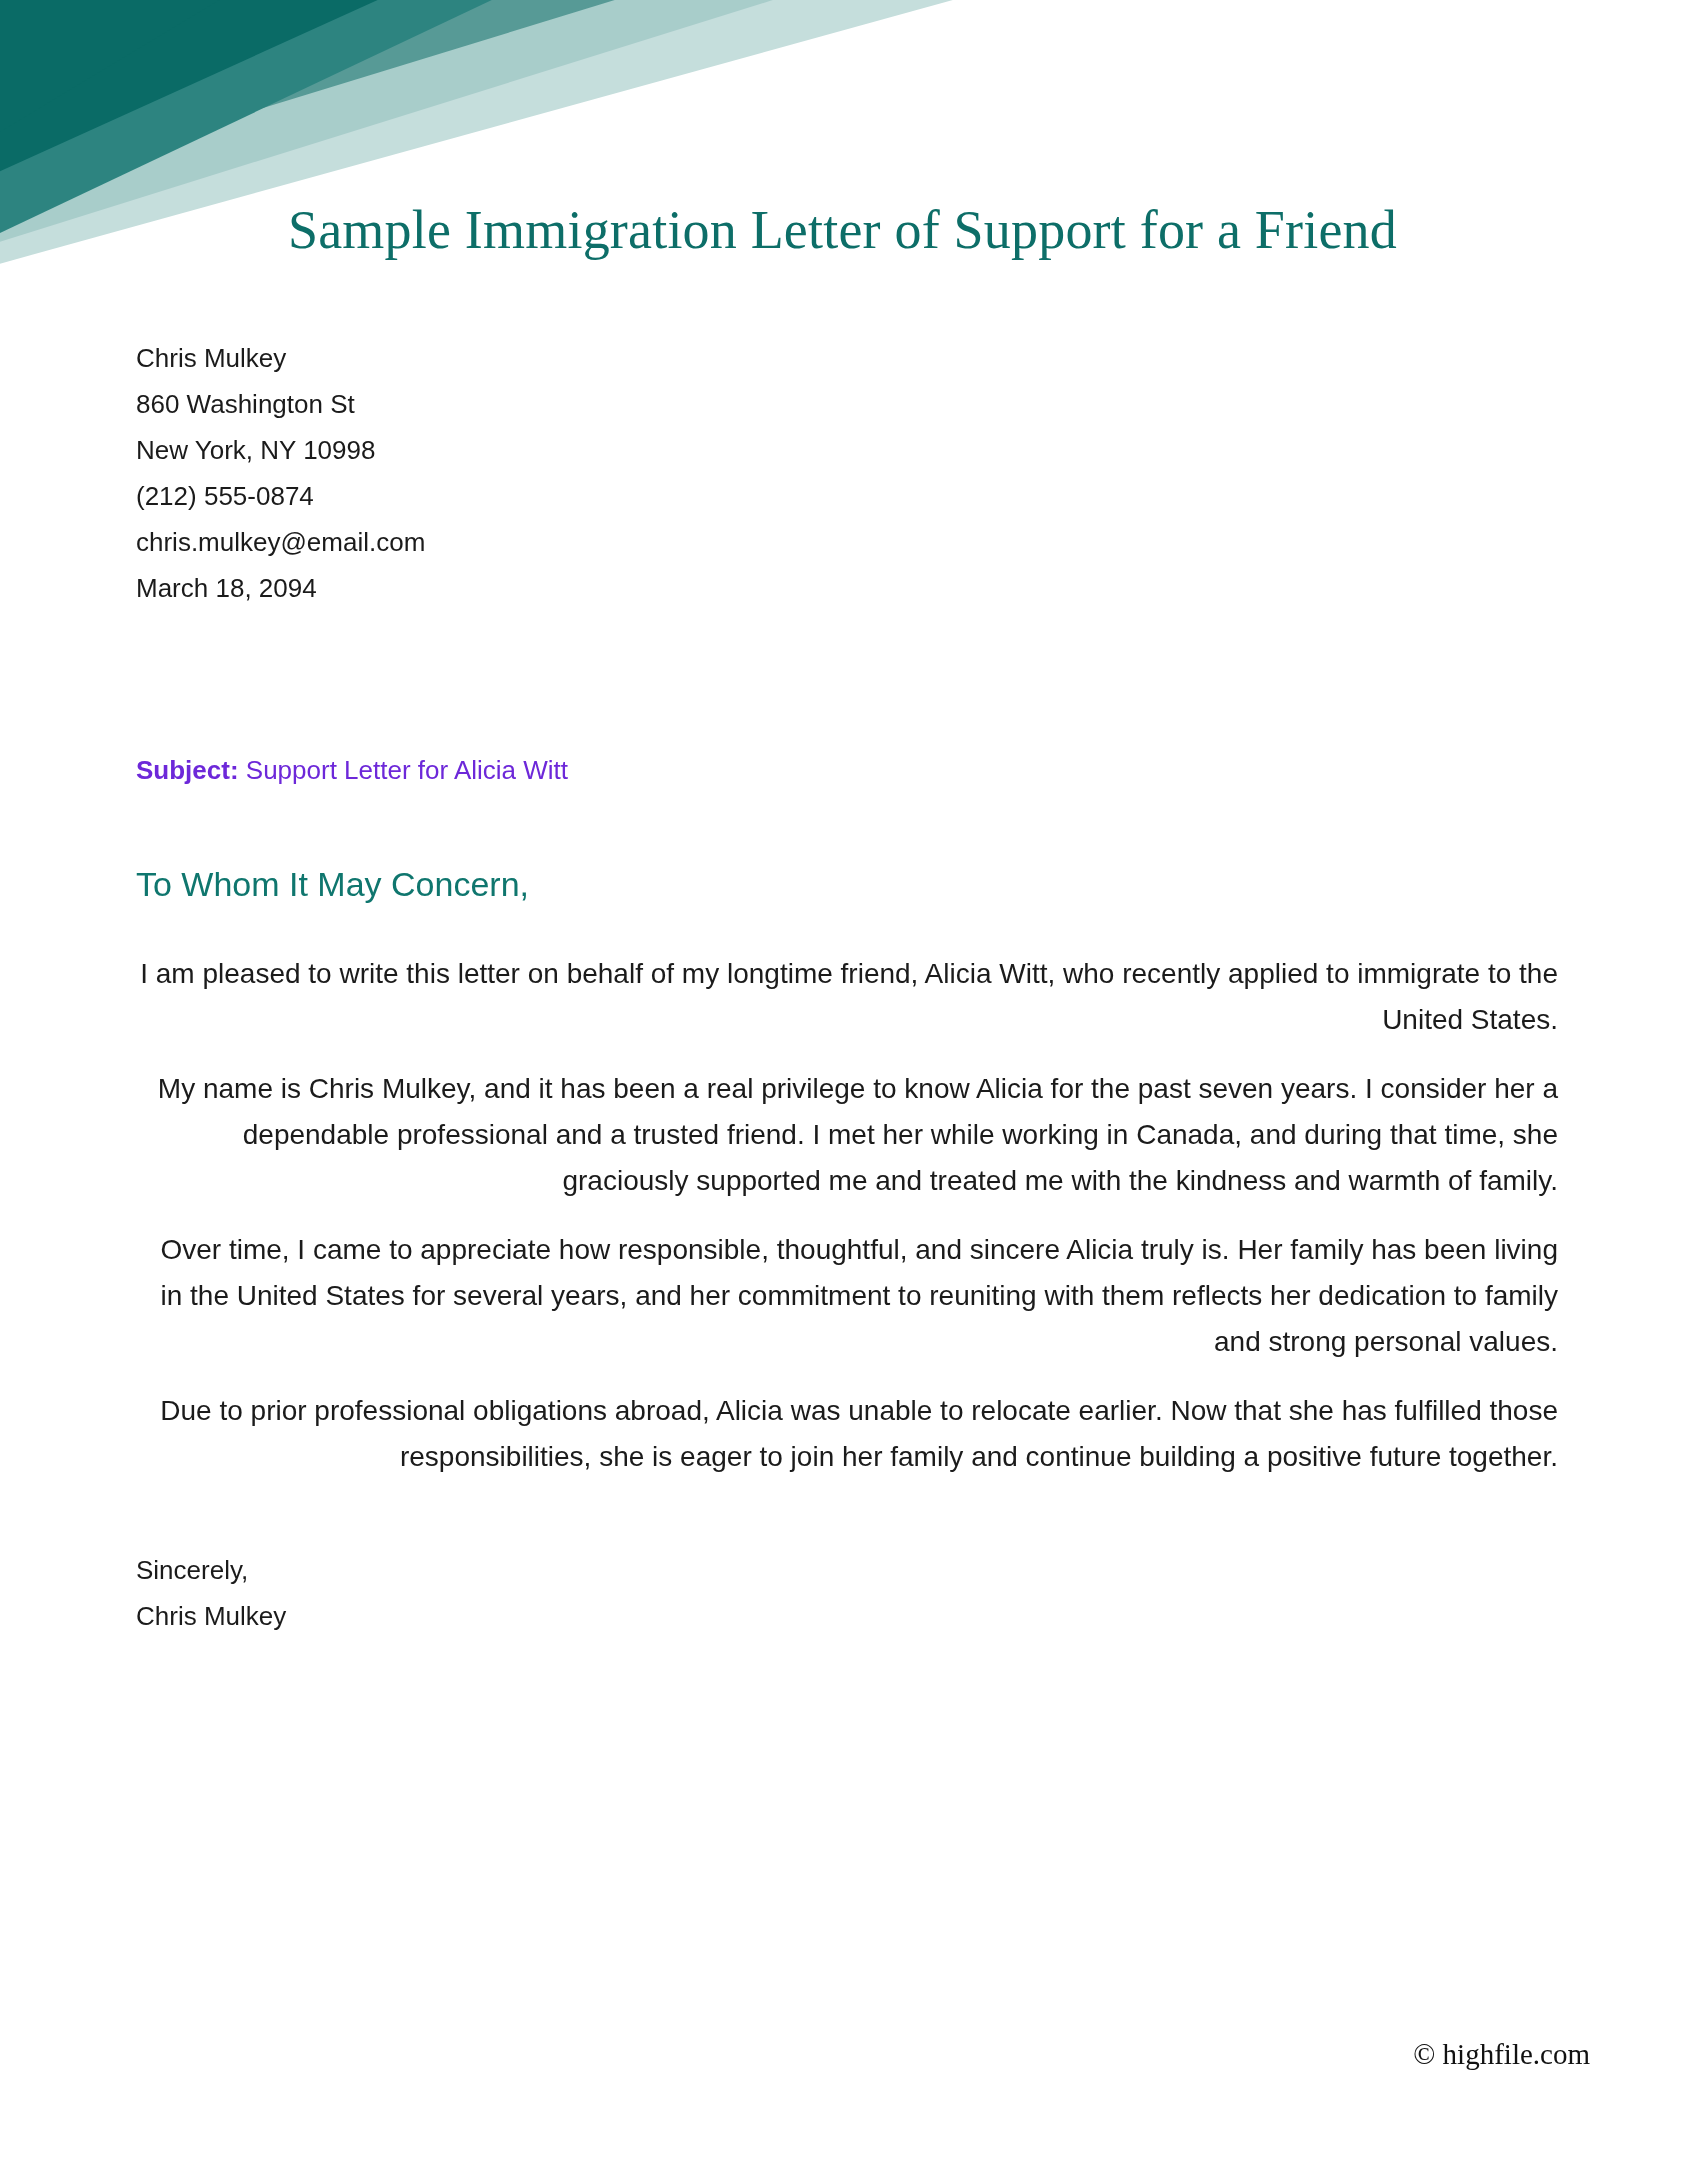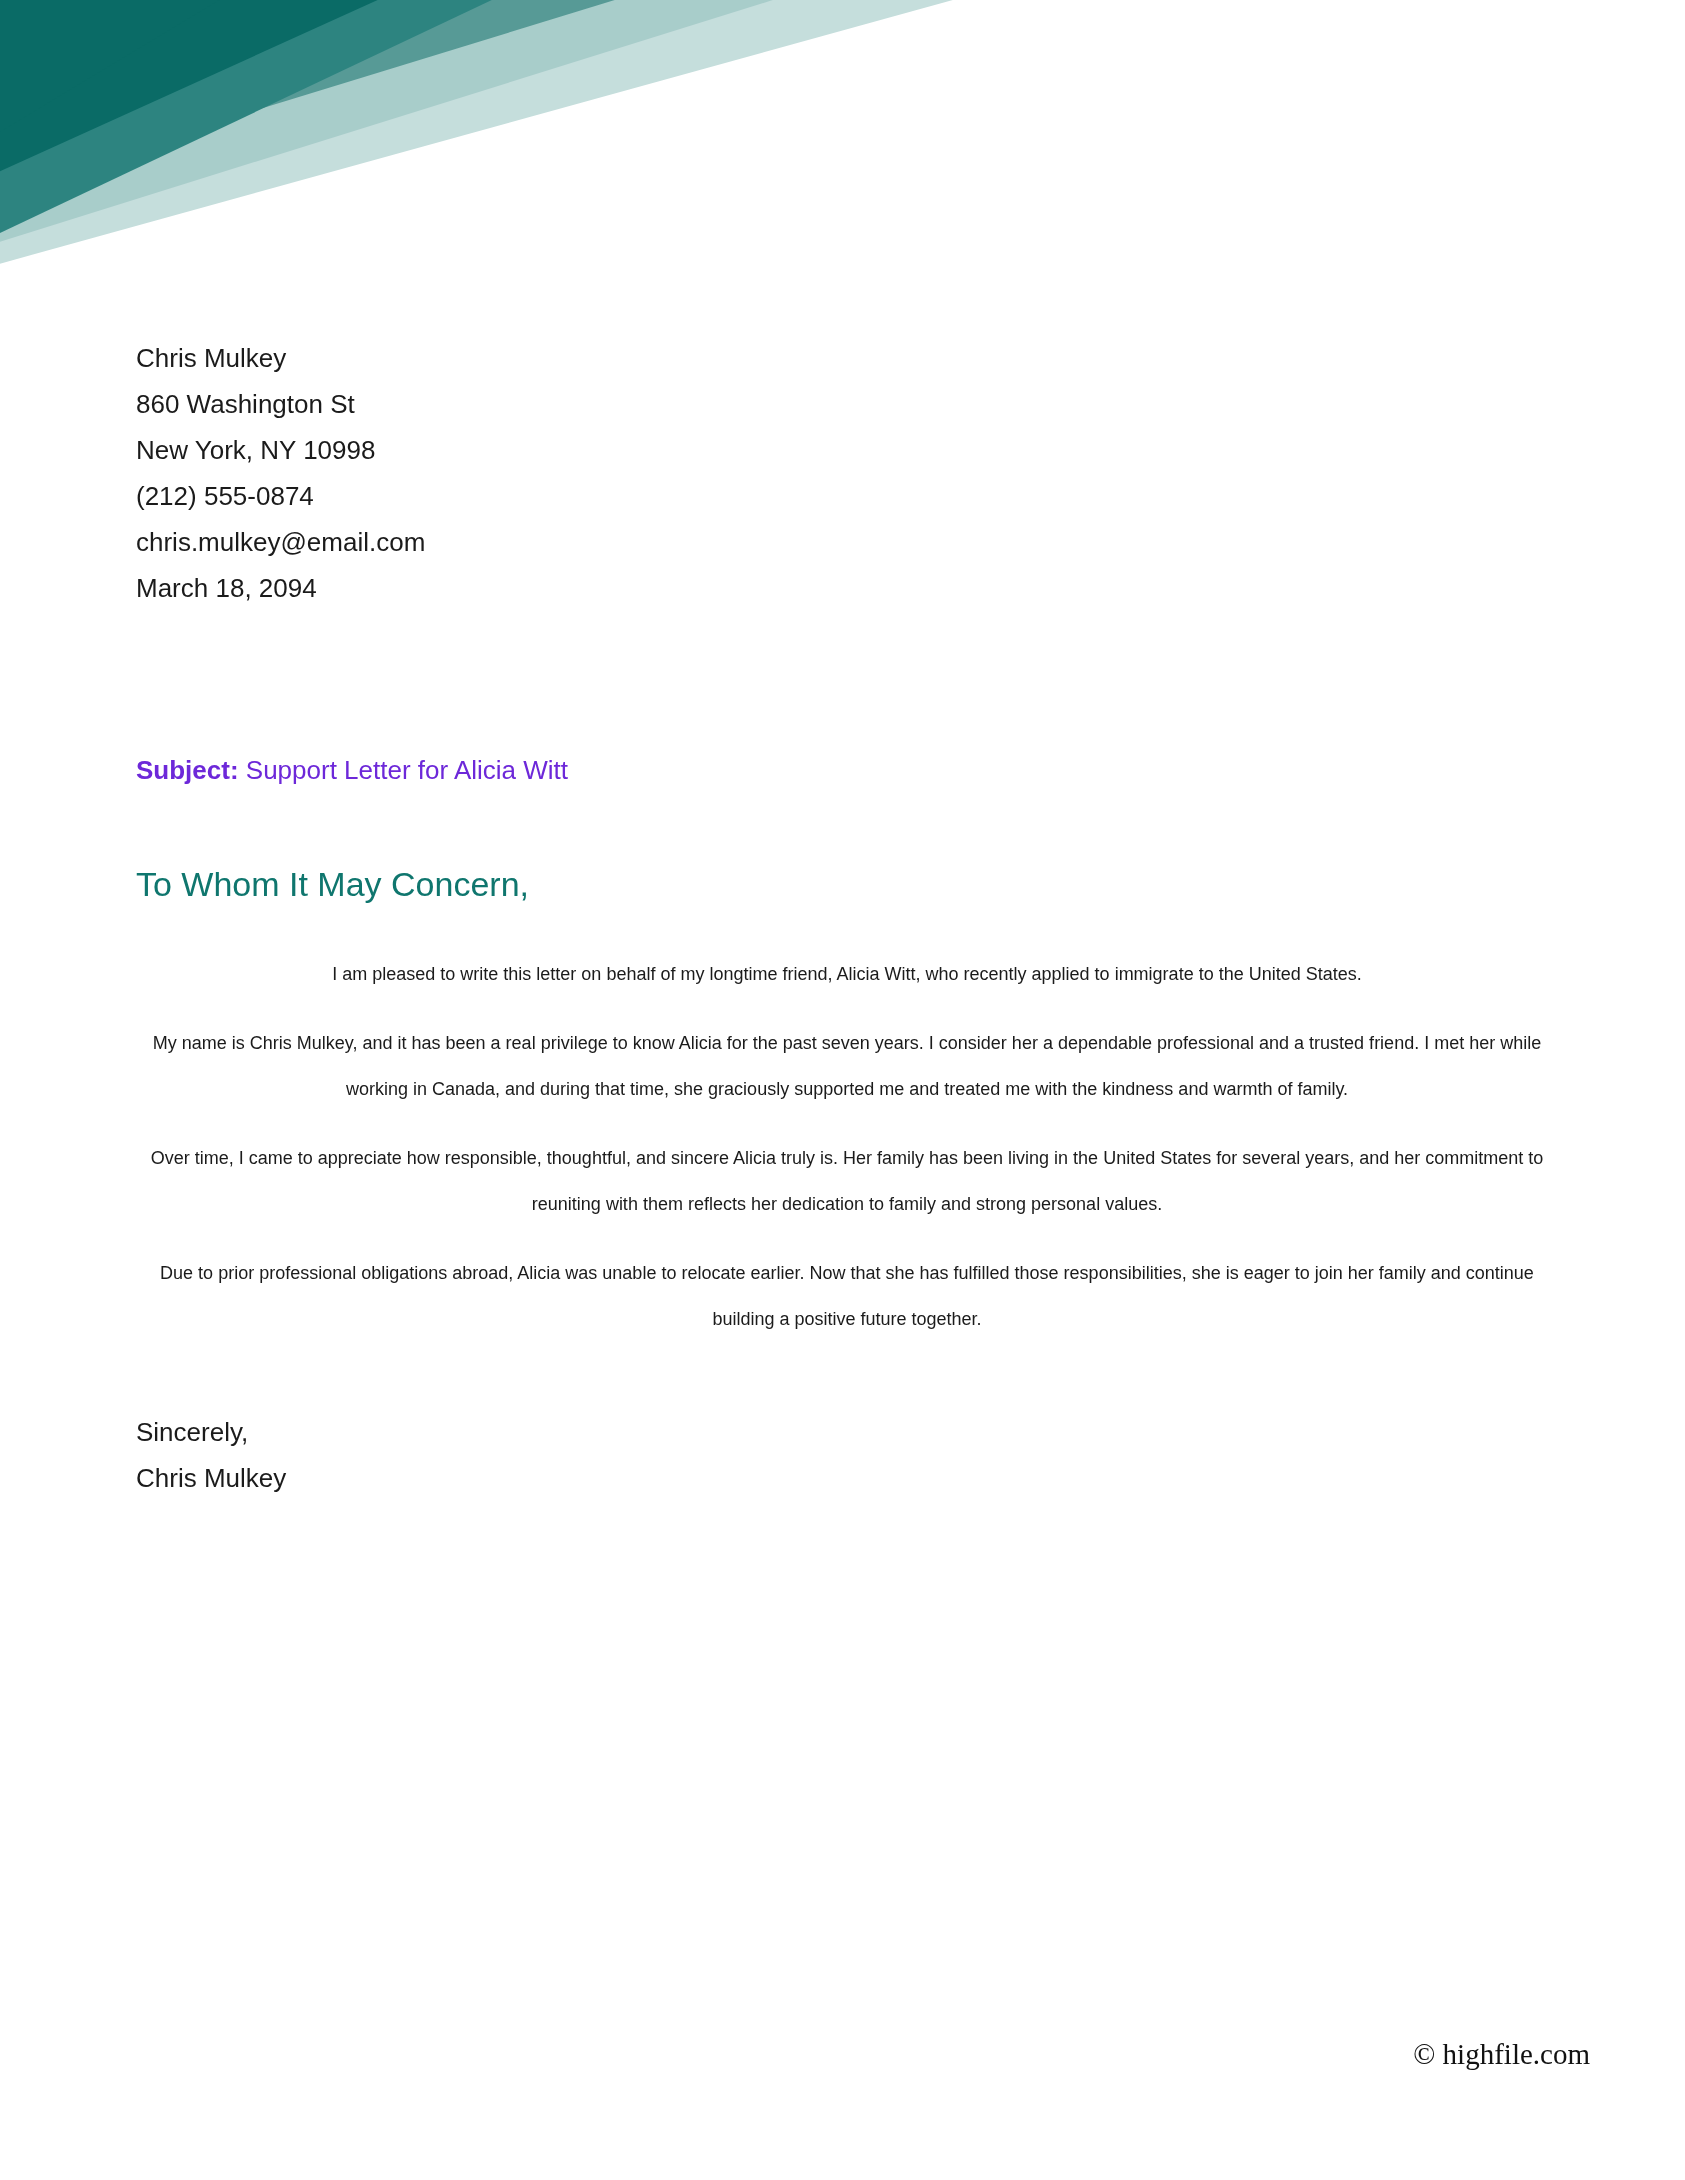--- a/index.html
+++ b/index.html
@@ -84,25 +84,25 @@
     font-weight: bold;
   }
 
   .salutation {
     font-size: 34px;
     line-height: 46px;
     color: #0f766e;
   }
 
   .body-para {
-    font-size: 18px;
+    font-size: 28px;
     line-height: 46px;
     color: #1b1b1b;
     margin: 0 0 23px 0;
-    text-align: center;
+    text-align: right;
     max-width: 1422px;
   }
   .body-para:last-child { margin-bottom: 0; }
 
   .closing {
     font-size: 26px;
     line-height: 46px;
     color: #1b1b1b;
   }
   .closing > div { white-space: nowrap; }
@@ -137,20 +137,21 @@
       <polygon points="0,0 700,0 0,215" fill="#579a96"></polygon>
 
       <polygon points="0,0 560,0 0,265" fill="#2d8480"></polygon>
 
       <polygon points="0,0 430,0 0,195" fill="#0a6b66"></polygon>
 
       <polygon points="0,150 250,0 0,0" fill="#0a6b66"></polygon>
     </svg>
   </div>
 
+  <h1 class="doc-title">Sample Immigration Letter of Support for a Friend</h1>
 
   <div class="letter">
 
     <div class="addr-block">
       <div>Chris Mulkey</div>
       <div>860 Washington St</div>
       <div>New York, NY 10998</div>
       <div>(212) 555-0874</div>
       <div>chris.mulkey@email.com</div>
       <div>March 18, 2094</div>

